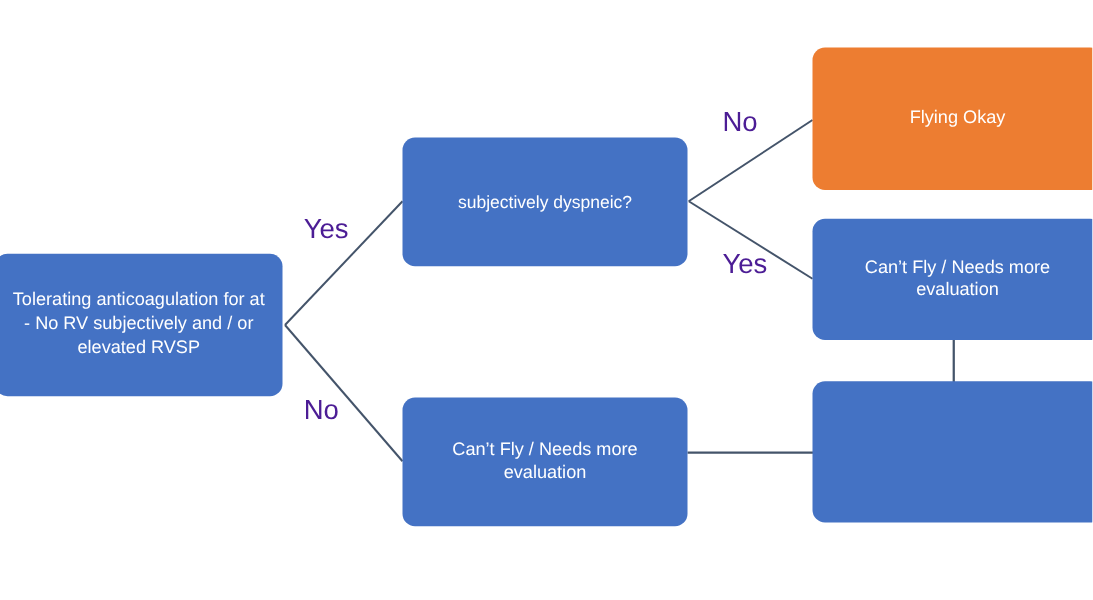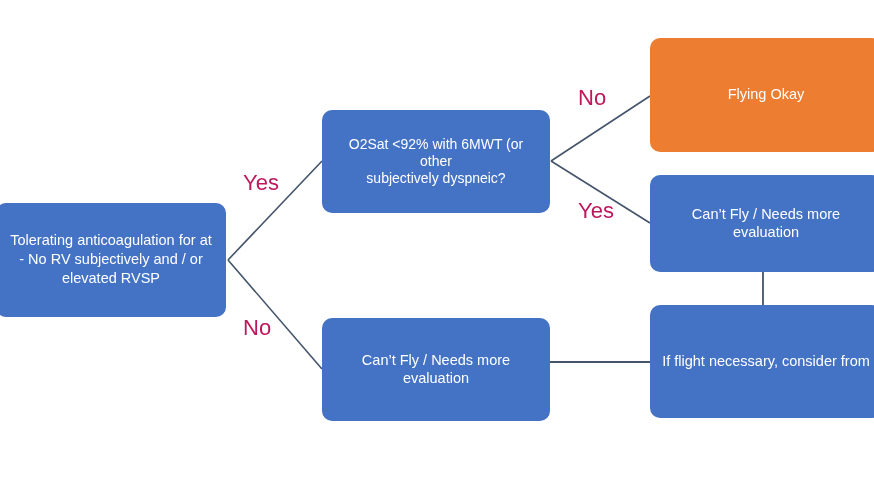--- a/index.html
+++ b/index.html
@@ -67,21 +67,21 @@
     left: 322px; top: 318px; width: 228px; height: 103px;
     font-size: 14.5px;
   }
   #node-more-time {
     left: 650px; top: 305px; width: 232px; height: 113px;
     font-size: 14.5px;
   }
 
   .edge-label {
     position: absolute;
-    color: #be185d;
+    color: #4c1d95;
     font-size: 22px;
     font-family: "Liberation Sans", sans-serif;
     white-space: nowrap;
   }
   #label-yes-1 { left: 243px; top: 170px; }
   #label-no-1  { left: 243px; top: 315px; }
   #label-no-2  { left: 578px; top: 85px; }
   #label-yes-2 { left: 578px; top: 198px; }
 </style>
 </head>
@@ -107,21 +107,20 @@
   <div class="node node-blue" id="node-start">
     <span class="node-lines">
       <span class="ln">Tolerating anticoagulation for at</span>
       <span class="ln">-  No RV subjectively and / or</span>
       <span class="ln">elevated RVSP</span>
     </span>
   </div>
 
   <div class="node node-blue" id="node-decision">
     <span class="node-lines">
-      <span class="ln">O2Sat &lt;92% with 6MWT (or other</span>
       <span class="ln">subjectively dyspneic?</span>
     </span>
   </div>
 
   <div class="node node-orange" id="node-flying-okay">
     <span class="node-lines">
       <span class="ln">Flying Okay</span>
     </span>
   </div>
 
@@ -132,21 +131,20 @@
   </div>
 
   <div class="node node-blue" id="node-cant-fly-bottom">
     <span class="node-lines">
       <span class="ln">Can’t Fly / Needs more evaluation</span>
     </span>
   </div>
 
   <div class="node node-blue" id="node-more-time">
     <span class="node-lines">
-      <span class="ln">If flight necessary, consider from</span>
     </span>
   </div>
 
   <div class="edge-label" id="label-yes-1">Yes</div>
   <div class="edge-label" id="label-no-1">No</div>
   <div class="edge-label" id="label-no-2">No</div>
   <div class="edge-label" id="label-yes-2">Yes</div>
 
 </div>
 

